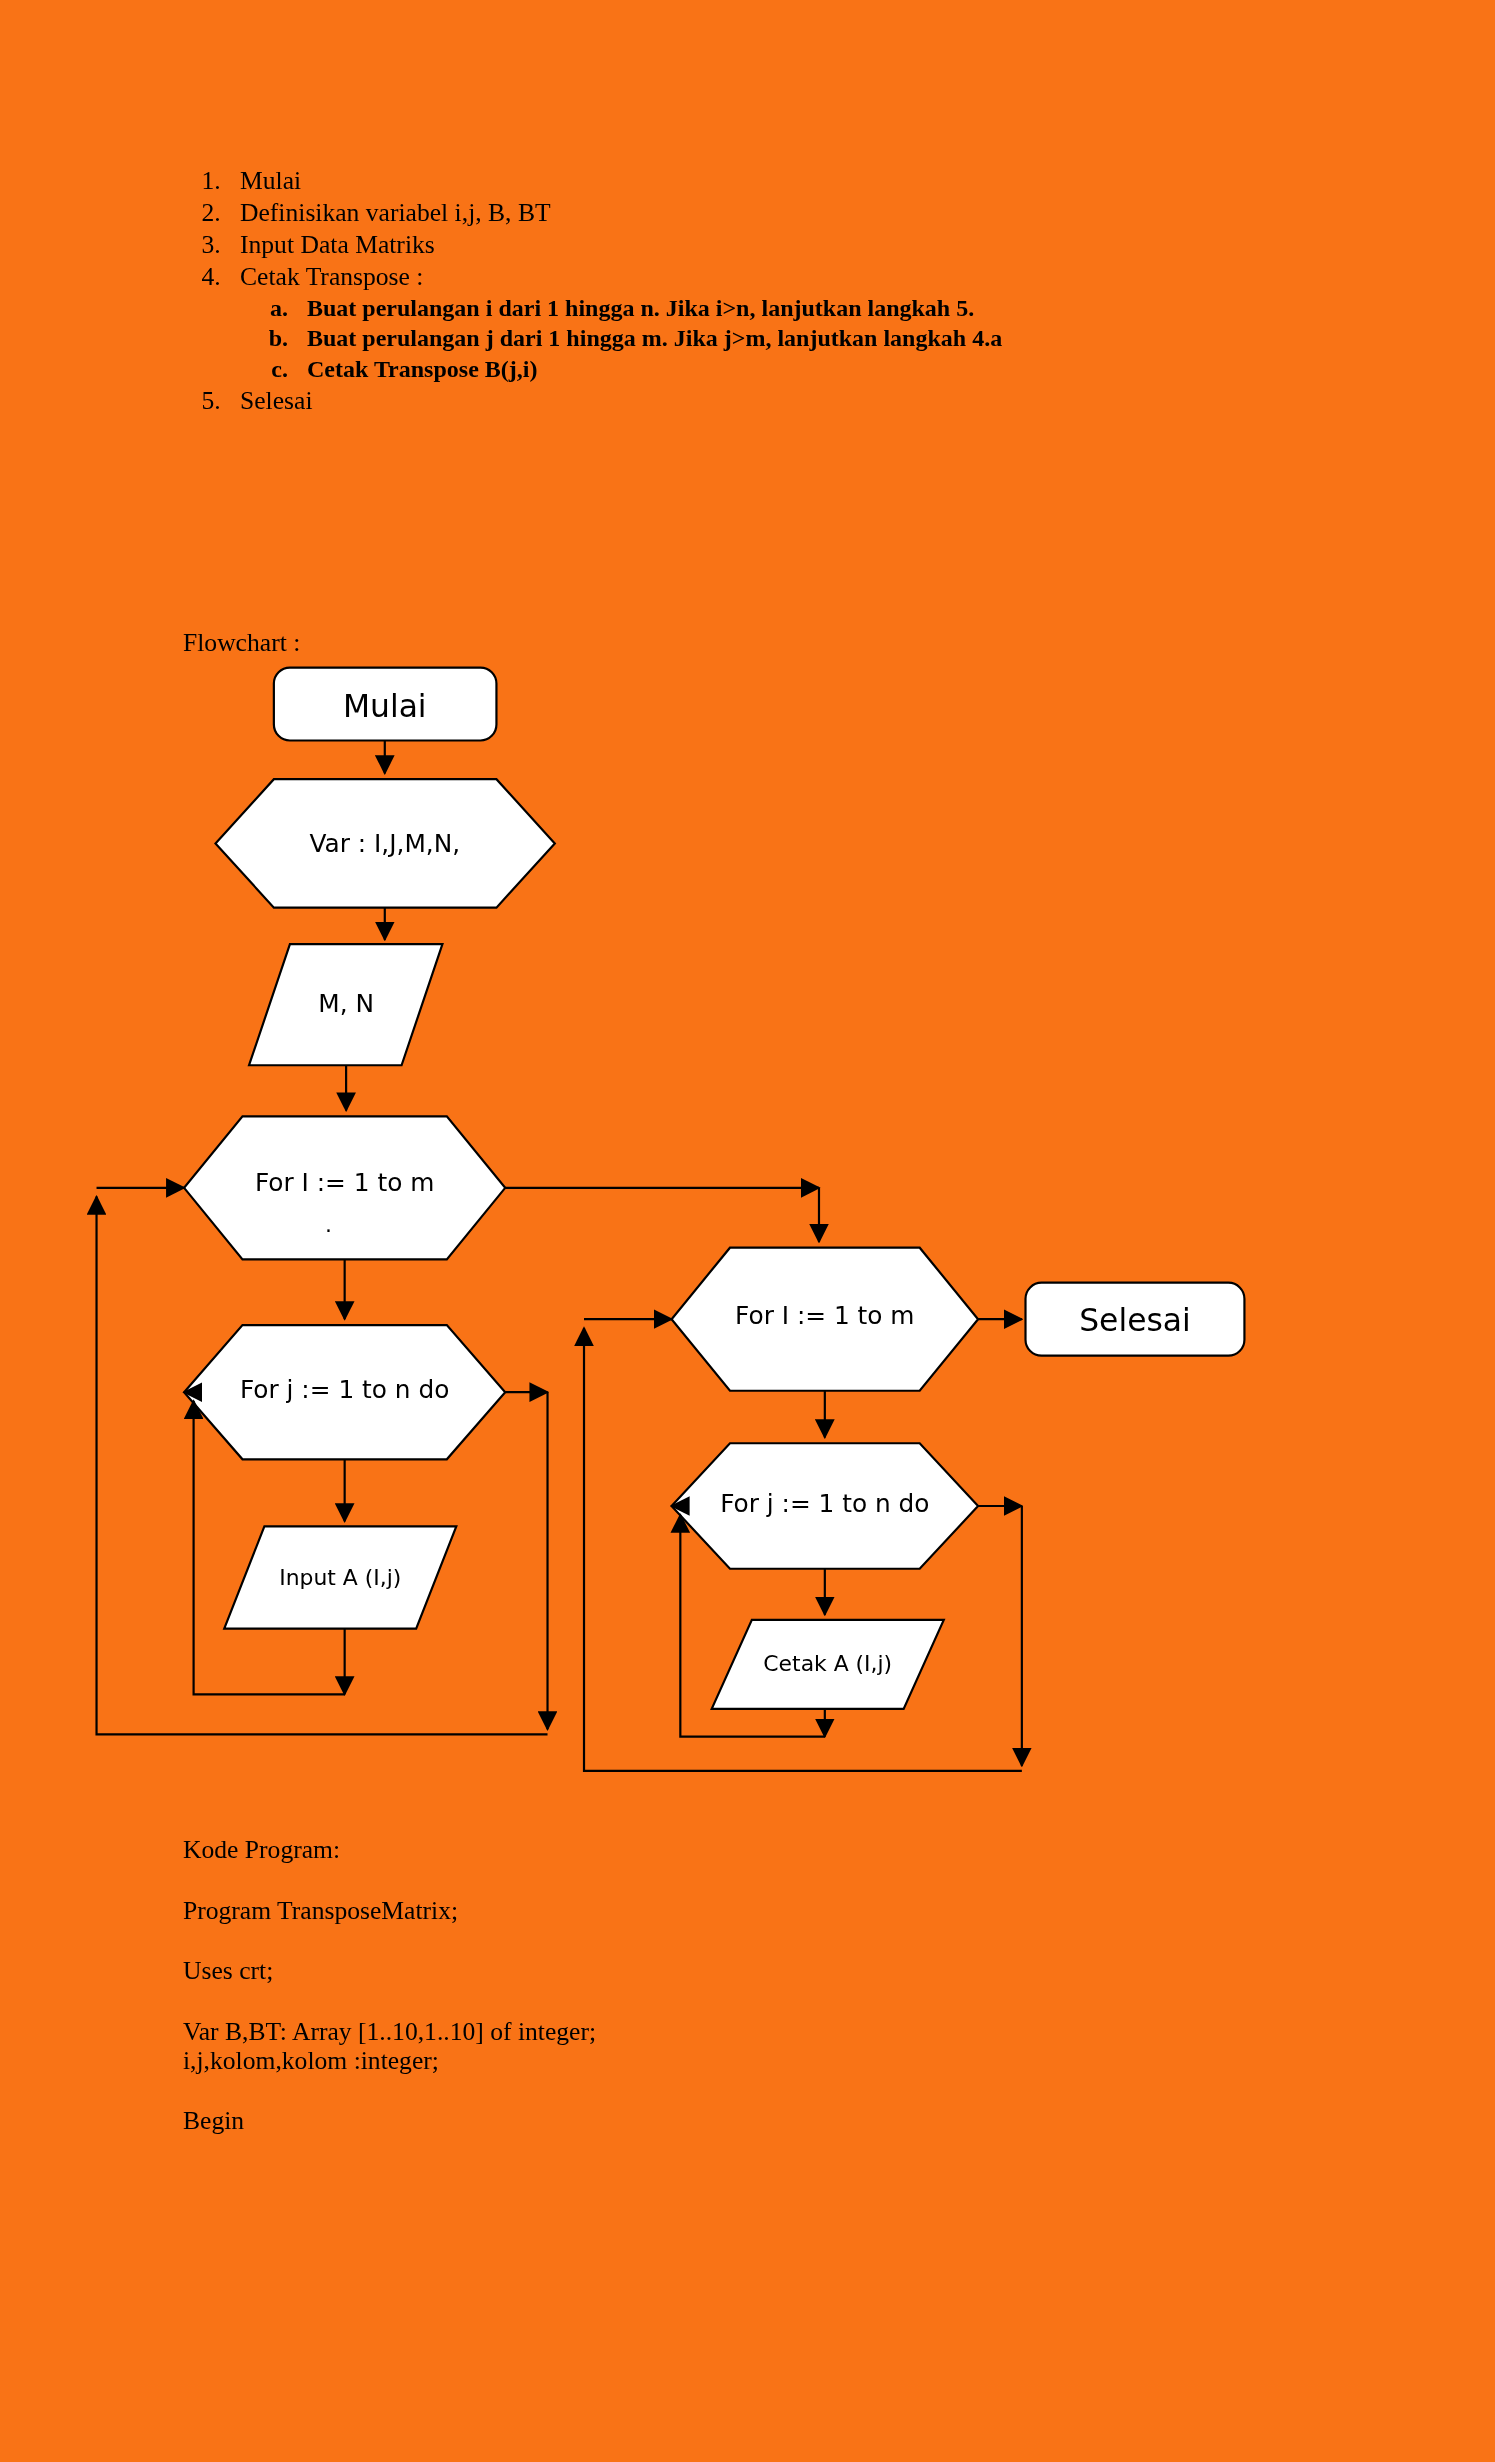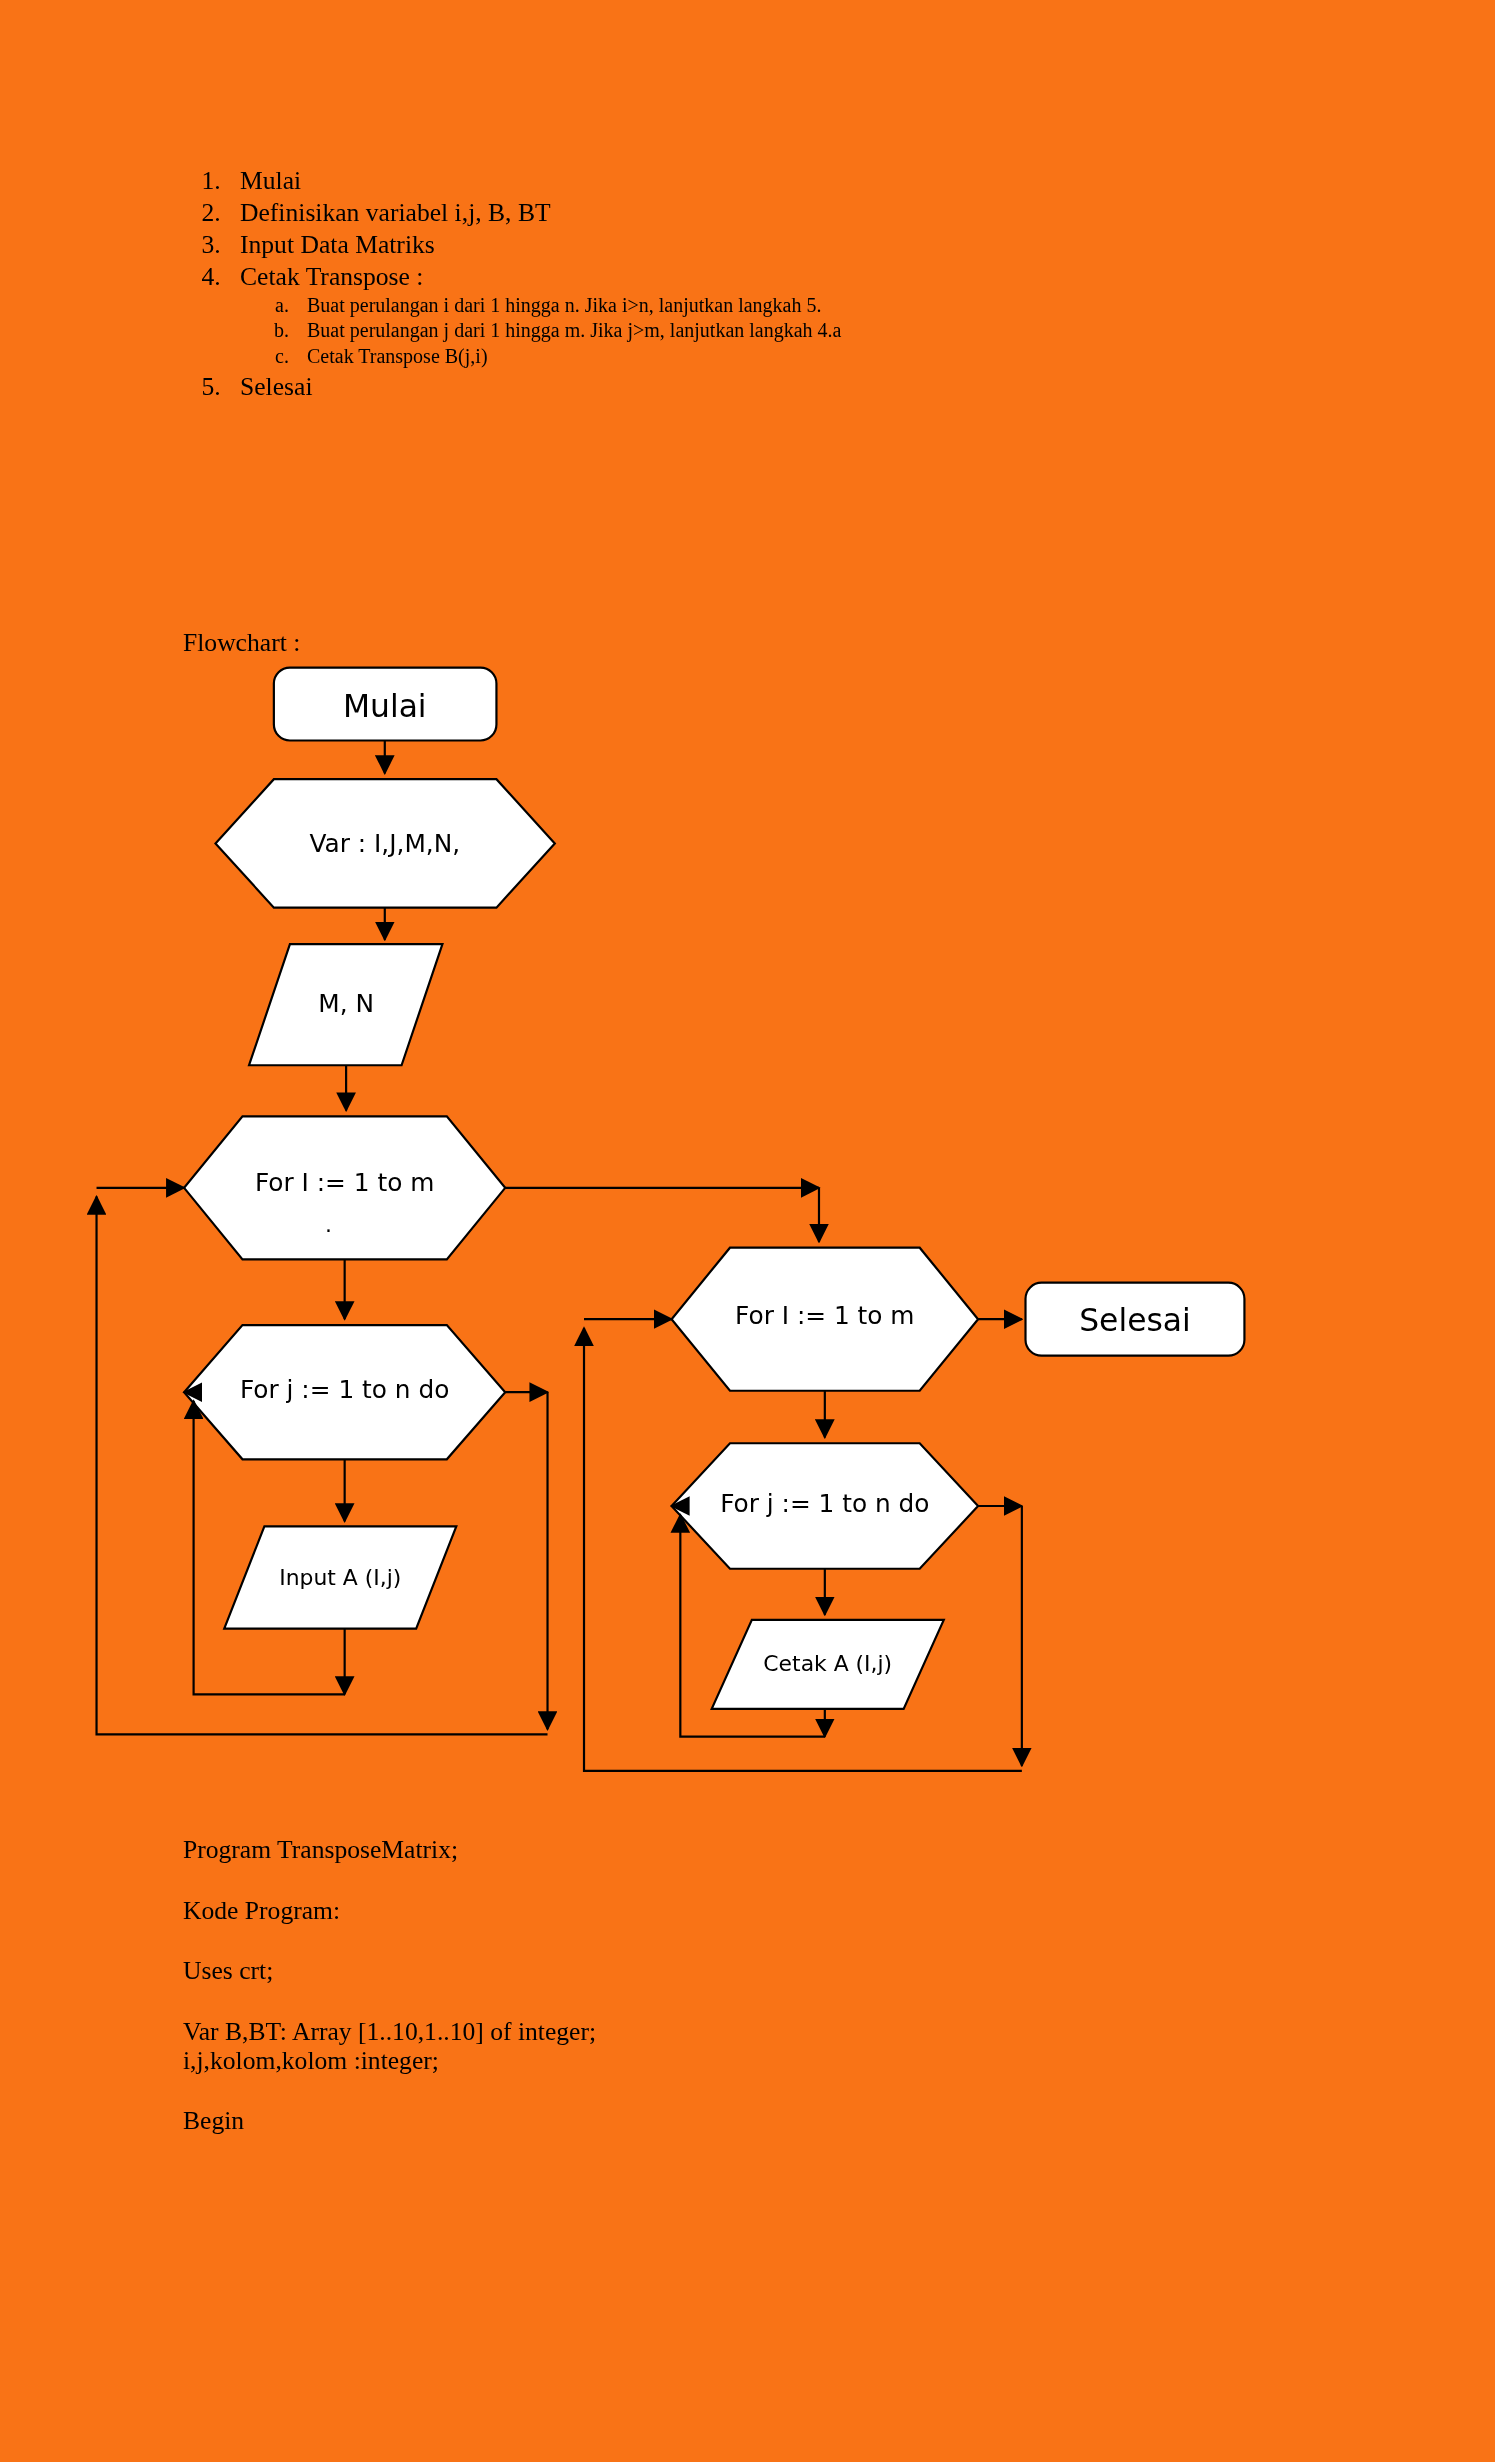--- a/index.html
+++ b/index.html
@@ -33,22 +33,23 @@
     line-height: 1.14;
   }
   ol.lvl1 > li {
     padding-left: 13px;
     margin: 0 0 2.9px 0;
   }
   ol.lvl2 {
     margin: 2.2px 0 1.5px 0;
     padding: 0 0 0 54px;
     list-style-type: lower-alpha;
-    font-size: 20px;
+    font-size: 24px;
     line-height: 1.18;
+    font-weight: bold;
   }
   ol.lvl2 > li {
     padding-left: 13px;
     margin: 0 0 2.2px 0;
   }
 
   .flow-label {
     position: absolute;
     left: 183px;
     top: 584px;
@@ -214,22 +215,22 @@
 
       <polyline class="fc-line" points="1240,1184 1300,1184" marker-end="url(#ah)"></polyline>
       <polyline class="fc-line" points="1300,1184 1300,1540" marker-end="url(#ah)"></polyline>
 
       <polyline class="fc-line" points="1300,1547 700,1547 700,940" marker-end="url(#ah)"></polyline>
       <polyline class="fc-line" points="700,928 820,928" marker-end="url(#ah)"></polyline>
     </svg>
   </div>
 
   <div class="code-block">
+    <p>Kode Program:</p>
     <p>Program TransposeMatrix;</p>
-    <p>Kode Program:</p>
     <p>Uses crt;</p>
     <p class="tight">Var  B,BT: Array [1..10,1..10] of integer;</p>
     <p class="group">i,j,kolom,kolom :integer;</p>
     <p>Begin</p>
   </div>
 
 </div>
 
 
 </body></html>

